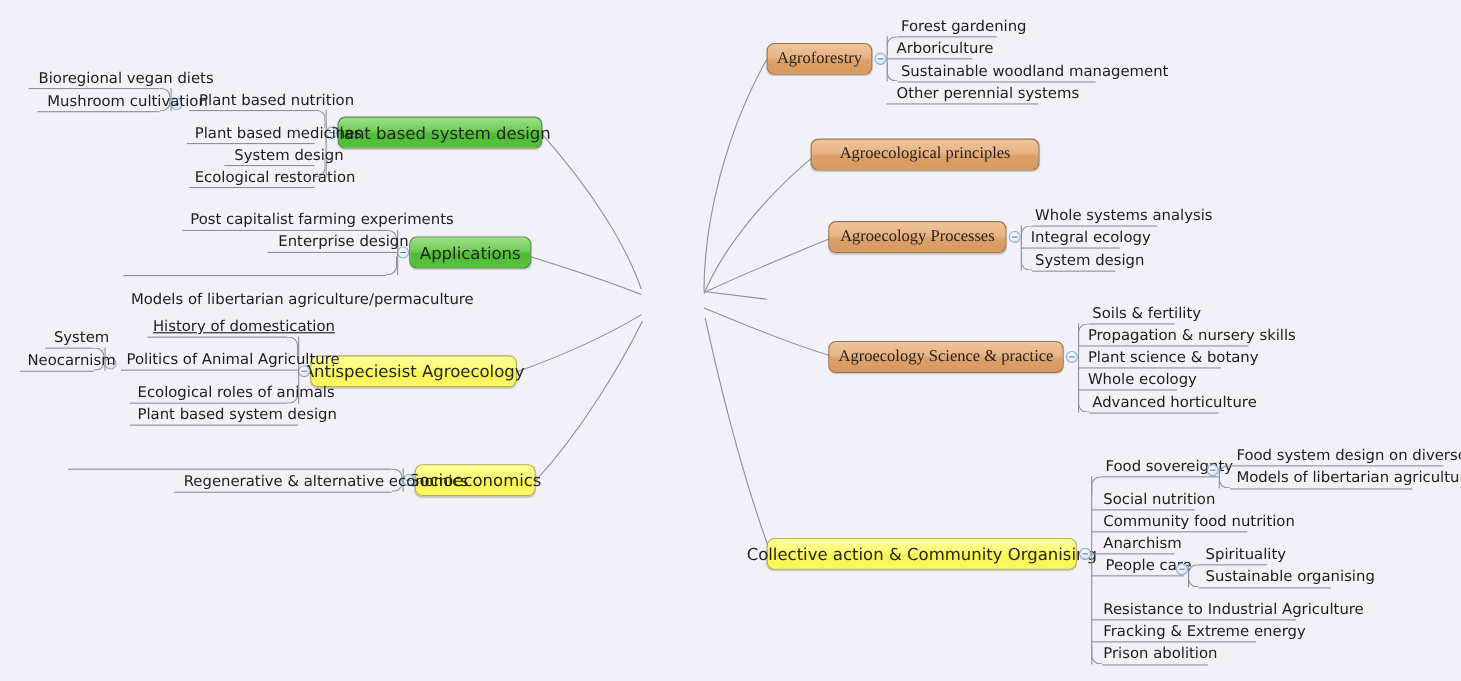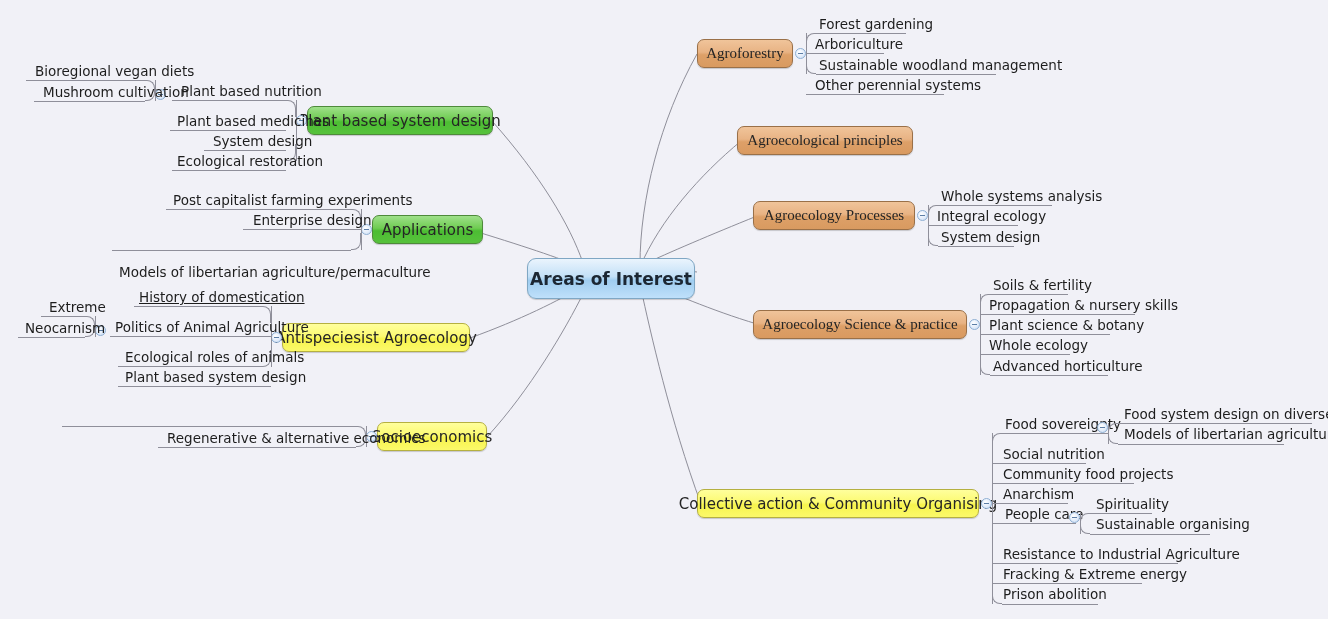--- a/index.html
+++ b/index.html
@@ -97,39 +97,38 @@
       <path d="M 757,324 C 710,310 670,292 640,280"></path>
       <path d="M 701,504 C 670,420 650,330 641,289"></path>
 
       <path d="M 492,121 C 540,175 570,225 583,263"></path>
       <path d="M 468,229 C 520,245 560,258 583,268"></path>
       <path d="M 470,338 C 520,320 560,300 583,286"></path>
       <path d="M 487,437 C 530,390 565,330 584,292"></path>
     </g>
   </svg>
 
-  <div class="node root" style="left:527px;top:258px;width:168px;">Areas of Interest</div>
 
   <div class="node orange" style="left:697px;top:39px;width:96px;">Agroforestry</div>
   <div class="toggle" style="left:795px;top:48px;"></div>
 
   <div class="vline" style="left:806px;top:33px;height:41px;"></div>
   <div class="elbow top" style="left:806px;top:33px;width:10px;height:17px;"></div>
   <div class="elbow bot" style="left:806px;top:57px;width:10px;height:17px;"></div>
   <div class="uline" style="left:816px;top:33px;width:90px;"></div>
   <div class="uline" style="left:806px;top:53px;width:78px;"></div>
   <div class="uline" style="left:816px;top:74px;width:180px;"></div>
   <div class="uline" style="left:806px;top:94px;width:138px;"></div>
 
   <div class="leaf" style="left:814px;top:16px;">Forest gardening</div>
   <div class="leaf" style="left:810px;top:36px;">Arboriculture</div>
   <div class="leaf" style="left:814px;top:57px;">Sustainable woodland management</div>
   <div class="leaf" style="left:810px;top:77px;">Other perennial systems</div>
 
-  <div class="node orange" style="left:737px;top:126px;width:176px;">Agroecological principles</div>
+  <div class="node orange" style="left:737px;top:126px;width:208px;">Agroecological principles</div>
 
   <div class="node orange" style="left:753px;top:201px;width:162px;">Agroecology Processes</div>
   <div class="toggle" style="left:917px;top:210px;"></div>
 
   <div class="vline" style="left:928px;top:205px;height:41px;"></div>
   <div class="elbow top" style="left:928px;top:205px;width:10px;height:17px;"></div>
   <div class="elbow bot" style="left:928px;top:229px;width:10px;height:17px;"></div>
   <div class="uline" style="left:938px;top:205px;width:114px;"></div>
   <div class="uline" style="left:928px;top:225px;width:90px;"></div>
   <div class="uline" style="left:938px;top:246px;width:76px;"></div>
@@ -170,21 +169,21 @@
   <div class="elbow top" style="left:1108px;top:423px;width:10px;height:11px;"></div>
   <div class="elbow bot" style="left:1108px;top:433px;width:10px;height:11px;"></div>
   <div class="uline" style="left:1118px;top:423px;width:194px;"></div>
   <div class="uline" style="left:1118px;top:444px;width:166px;"></div>
   <div class="leaf" style="left:1119px;top:406px;">Food system design on diverse scales</div>
   <div class="leaf" style="left:1119px;top:426px;">Models of libertarian agriculture</div>
 
   <div class="uline" style="left:992px;top:463px;width:94px;"></div>
   <div class="leaf" style="left:998px;top:446px;">Social nutrition</div>
   <div class="uline" style="left:992px;top:483px;width:142px;"></div>
-  <div class="leaf" style="left:998px;top:466px;">Community food projects</div>
+  <div class="leaf" style="left:998px;top:466px;">Community food nutrition</div>
   <div class="uline" style="left:992px;top:503px;width:76px;"></div>
   <div class="leaf" style="left:998px;top:486px;text-align:center;">Anarchism</div>
 
   <div class="uline" style="left:992px;top:523px;width:84px;"></div>
   <div class="leaf" style="left:1000px;top:506px;">People care</div>
   <div class="toggle" style="left:1069px;top:512px;"></div>
   <div class="vline" style="left:1080px;top:513px;height:21px;"></div>
   <div class="elbow top" style="left:1080px;top:513px;width:10px;height:11px;"></div>
   <div class="elbow bot" style="left:1080px;top:523px;width:10px;height:11px;"></div>
   <div class="uline" style="left:1090px;top:513px;width:62px;"></div>
@@ -249,21 +248,21 @@
   <div class="leaf" style="left:134px;top:289px;text-decoration:underline;">History of domestication</div>
 
   <div class="uline" style="left:110px;top:336px;width:161px;"></div>
   <div class="leaf" style="left:110px;top:319px;">Politics of Animal Agriculture</div>
   <div class="toggle" style="left:95px;top:325px;"></div>
   <div class="vline" style="left:95px;top:316px;height:21px;"></div>
   <div class="elbowL top" style="left:85px;top:316px;width:10px;height:11px;"></div>
   <div class="elbowL bot" style="left:85px;top:326px;width:10px;height:11px;"></div>
   <div class="uline" style="left:41px;top:316px;width:44px;"></div>
   <div class="uline" style="left:18px;top:337px;width:67px;"></div>
-  <div class="leaf" style="left:44px;top:299px;">Extreme</div>
+  <div class="leaf" style="left:44px;top:299px;">System</div>
   <div class="leaf" style="left:20px;top:320px;">Neocarnism</div>
 
   <div class="uline" style="left:118px;top:366px;width:143px;"></div>
   <div class="leaf" style="left:120px;top:349px;">Ecological roles of animals</div>
   <div class="uline" style="left:118px;top:386px;width:153px;"></div>
   <div class="leaf" style="left:120px;top:369px;">Plant based system design</div>
 
   <div class="node yellow" style="left:377px;top:422px;width:110px;">Socioeconomics</div>
   <div class="toggle" style="left:366px;top:431px;"></div>
 

